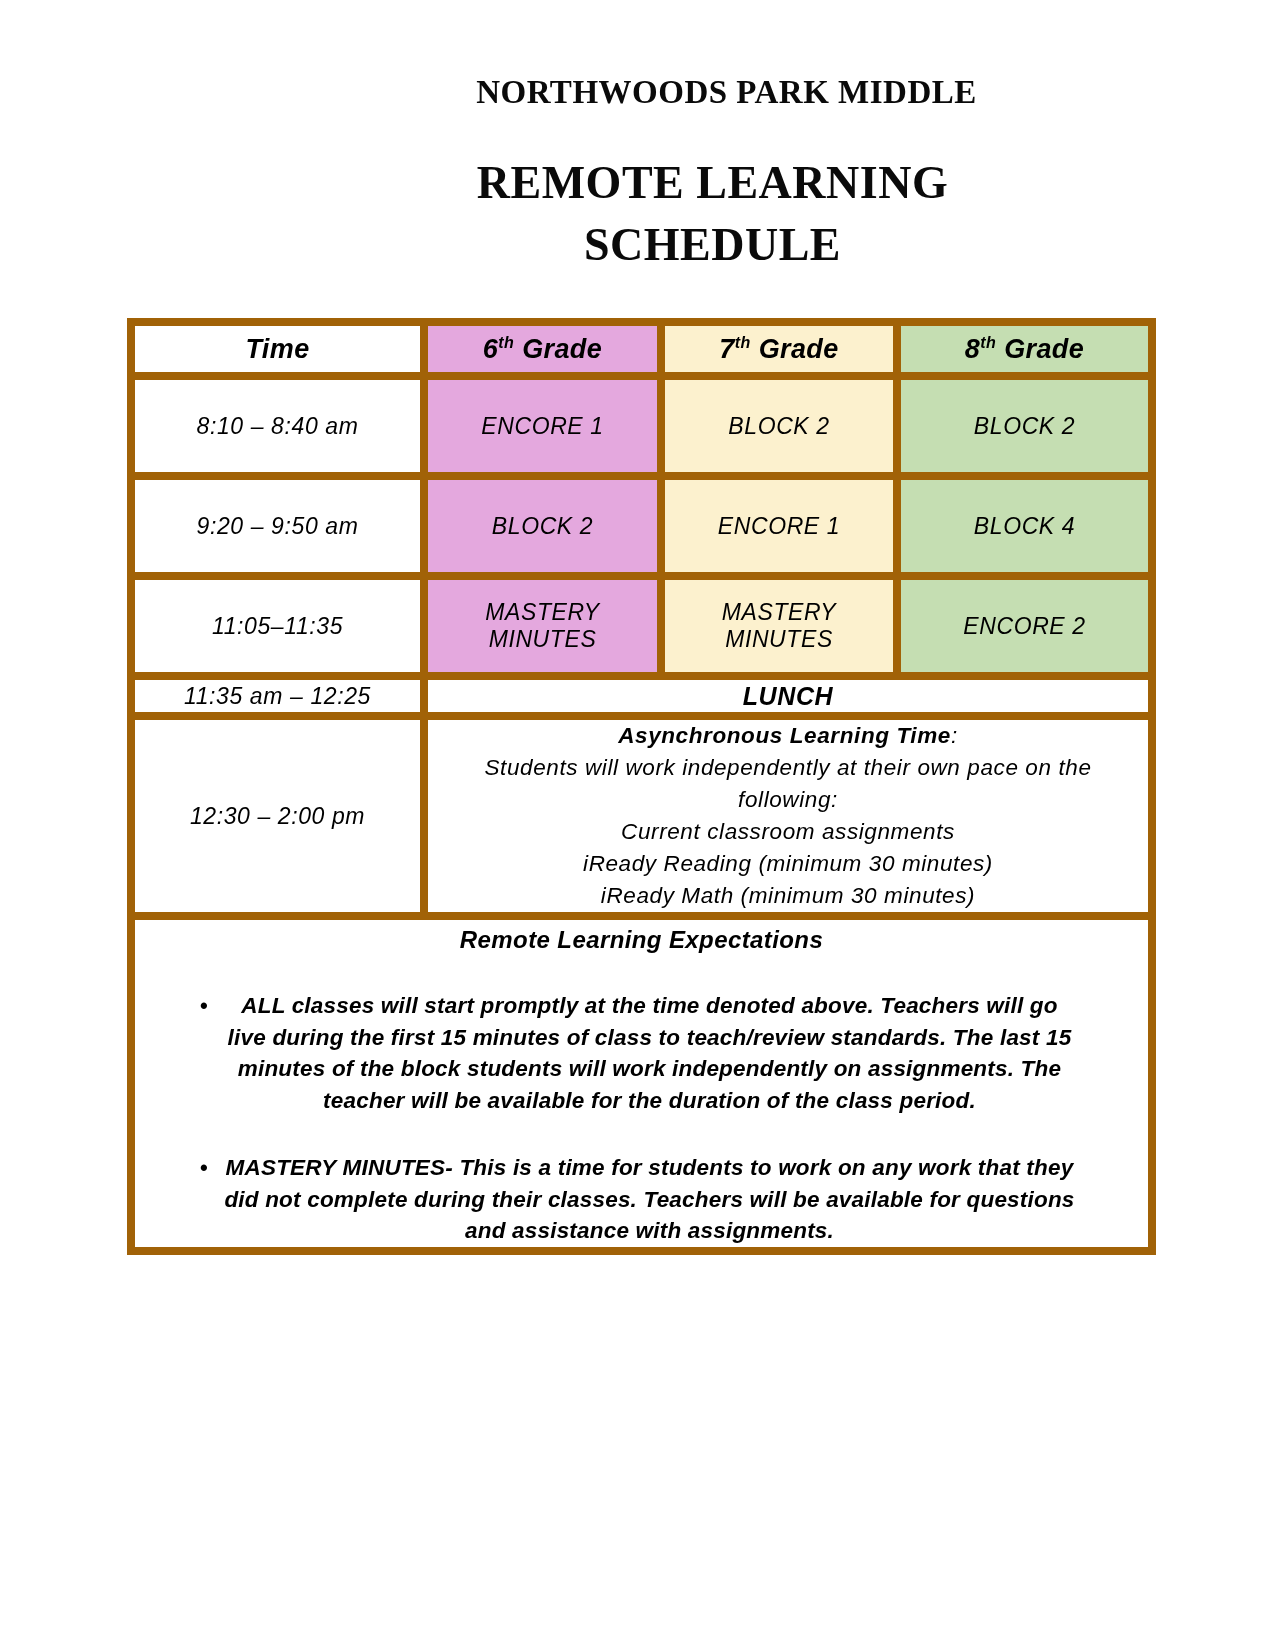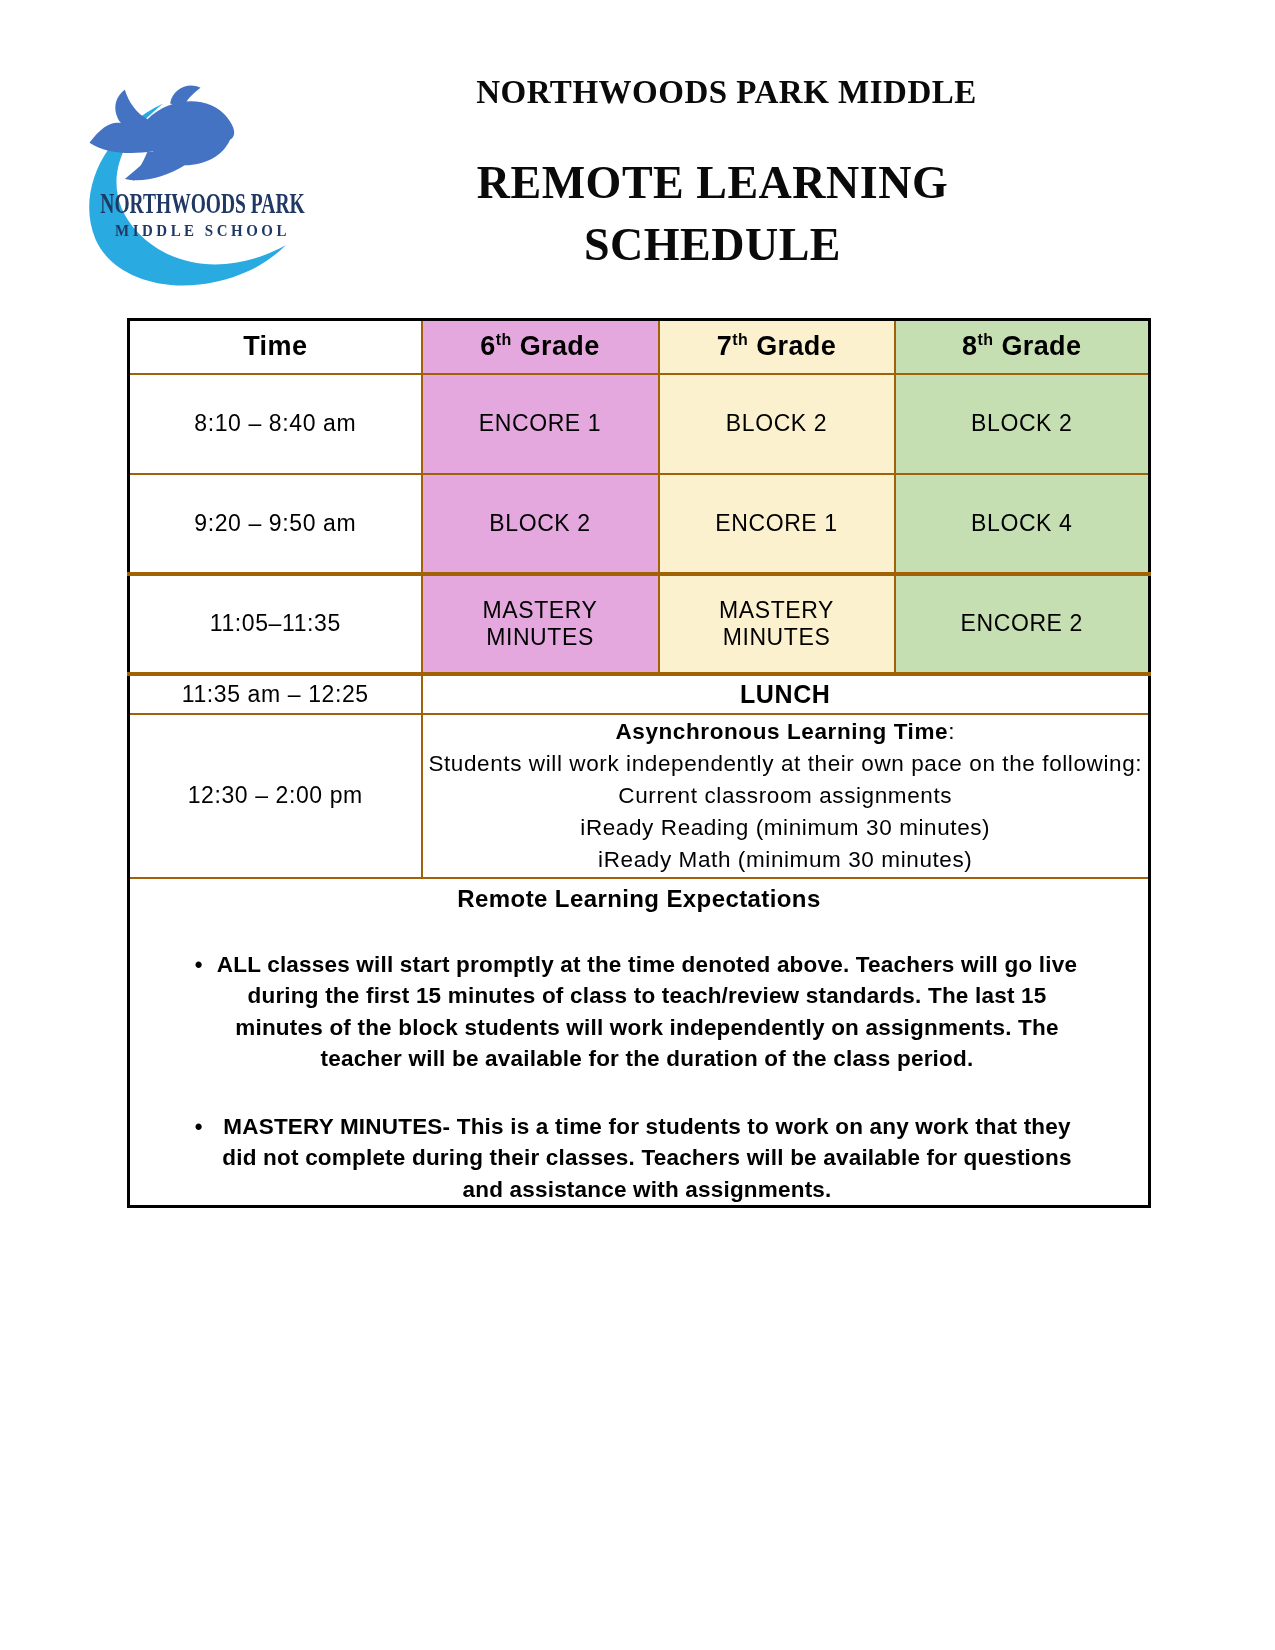--- a/index.html
+++ b/index.html
@@ -23,24 +23,25 @@
   .title-2{position:absolute;top:156px;left:0;width:100%;font-size:46px;letter-spacing:0.5px;}
   .title-3{position:absolute;top:218px;left:0;width:100%;font-size:46px;letter-spacing:0.5px;}
 
   
   table.schedule{
     position:absolute;left:127px;top:318px;
     width:1021px;border-collapse:collapse;table-layout:fixed;
     font-size:23px;letter-spacing:0.6px;
   }
   table.schedule td{
-    border:2px solid #a16207;
+    border:8px solid #a16207;
     text-align:center;vertical-align:middle;
     padding:0 4px;
     overflow:hidden;
+    font-style:italic;
   }
   tr.head{height:54px;}
   tr.head td{font-weight:bold;font-size:27px;letter-spacing:0.4px;}
   tr.head sup{font-size:16px;vertical-align:super;line-height:0;}
   tr.head .gw{margin-left:8px;}
   tr.data{height:100px;}
   tr.thick td{border-bottom-width:4px;}
   table.schedule{border:3px solid #000;}
 
   .c6{background:var(--color-grade6,#E4A8DE);}
@@ -70,48 +71,20 @@
   }
   .bullet-item p{
     margin:0;font-weight:bold;font-size:22.5px;line-height:31.5px;letter-spacing:0.2px;
   }
 </style>
 </head>
 <body>
 
 <div class="page">
 
-  <div class="logo">
-    <svg viewBox="0 0 290 210" xmlns="http://www.w3.org/2000/svg">
-
-      <path fill="#29ABE2" d="M105,22
-               C45,50 16,112 36,160
-               C56,206 128,222 193,192
-               C206,186 219,177 230,166
-               C176,196 116,192 79,153
-               C42,114 54,62 105,22 Z"></path>
-
-      <path fill="#4573C4" d="M30,62
-               C42,46 52,40 62,42
-               C53,30 55,16 66,8
-               C70,21 78,32 89,38
-               C112,15 152,13 170,36
-               C178,46 180,55 173,59
-               C166,75 148,85 127,85
-               C108,97 84,103 66,99
-               C78,89 89,80 95,71
-               C70,74 46,73 30,62 Z"></path>
-
-      <path fill="#4573C4" d="M112,22 C115,7 130,0 143,6 C134,13 128,19 126,26 Z"></path>
-
-      <path fill="#4573C4" d="M98,72 C95,86 87,96 74,101 C80,89 86,79 89,71 Z"></path>
-      <text x="145" y="134" text-anchor="middle" font-size="30" fill="#1F3864" textLength="208" lengthAdjust="spacingAndGlyphs">NORTHWOODS PARK</text>
-      <text x="145" y="157" text-anchor="middle" font-size="17" fill="#1F3864" textLength="178" lengthAdjust="spacingAndGlyphs" letter-spacing="4">MIDDLE SCHOOL</text>
-    </svg>
-  </div>
 
   <div class="titles">
     <div class="title-1">NORTHWOODS PARK MIDDLE</div>
     <div class="title-2">REMOTE LEARNING</div>
     <div class="title-3">SCHEDULE</div>
   </div>
 
   <table class="schedule">
     <colgroup>
       <col style="width:293px">

